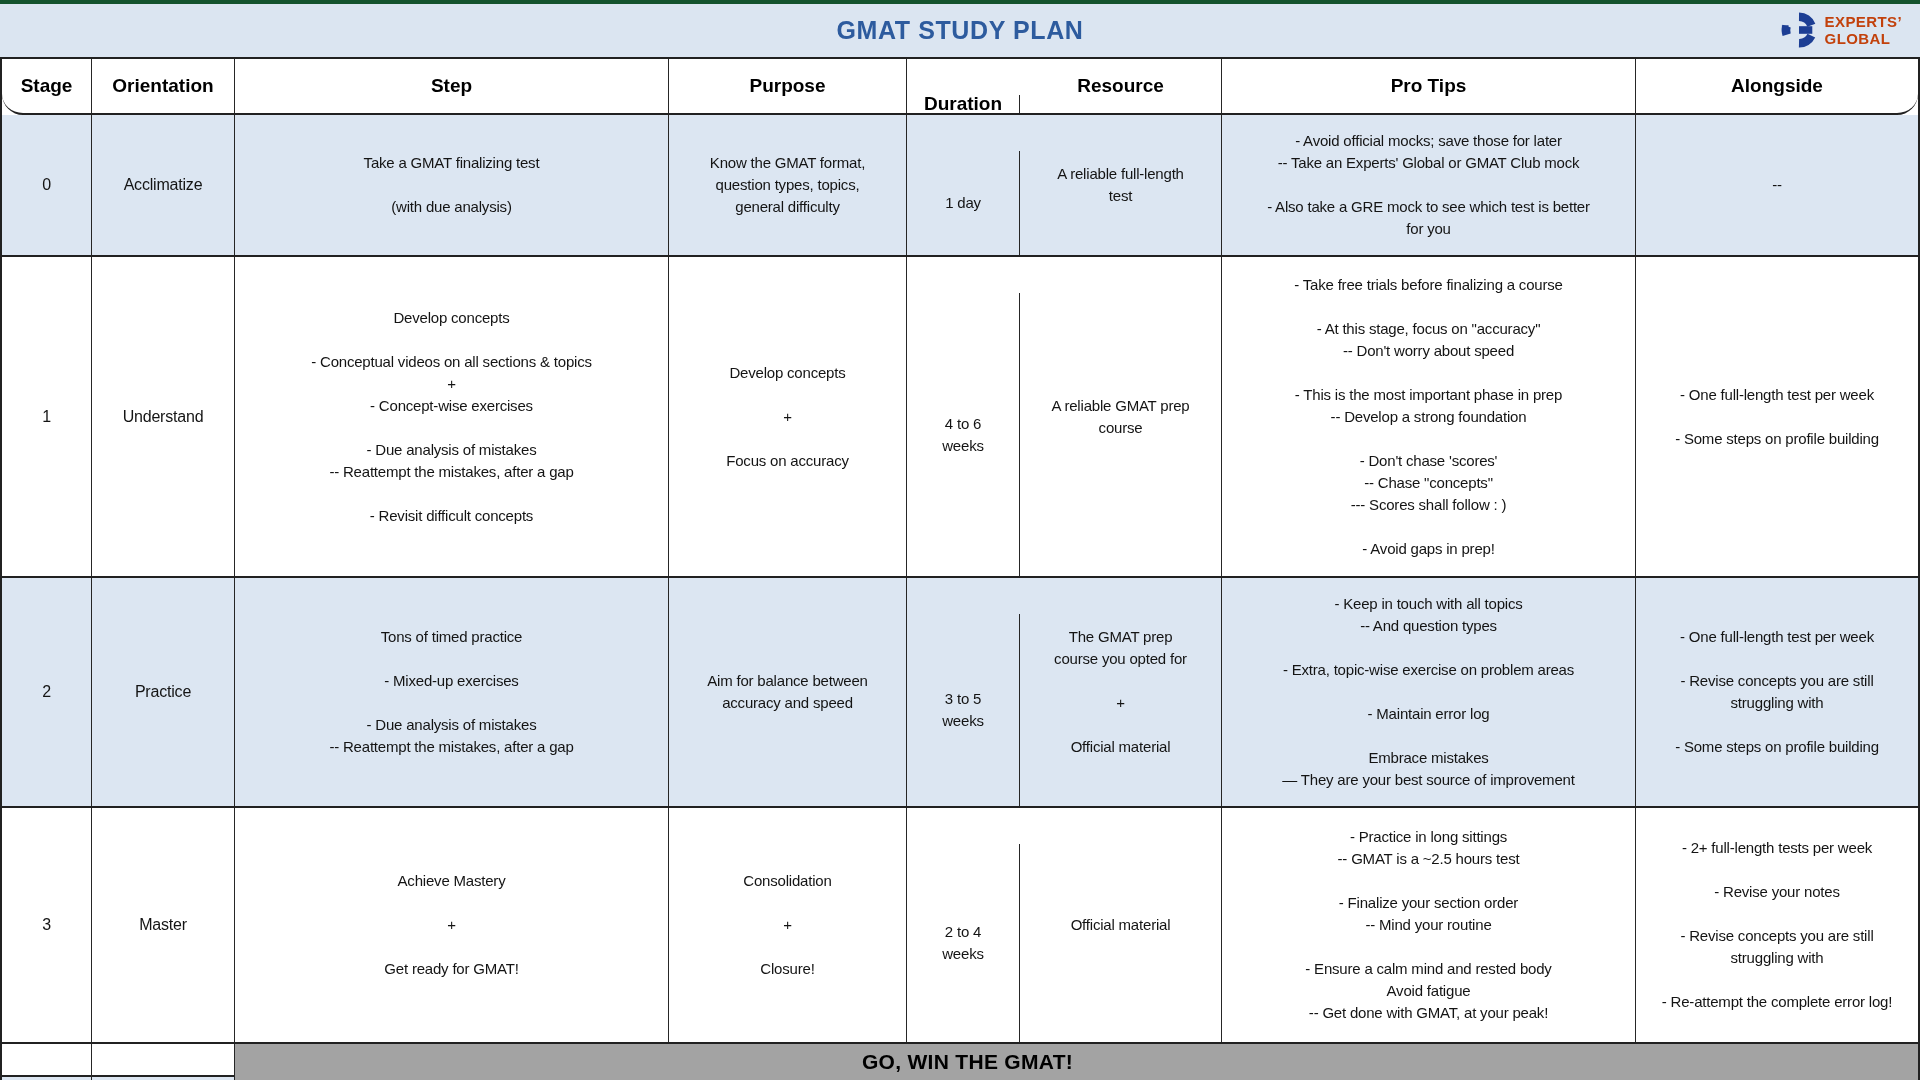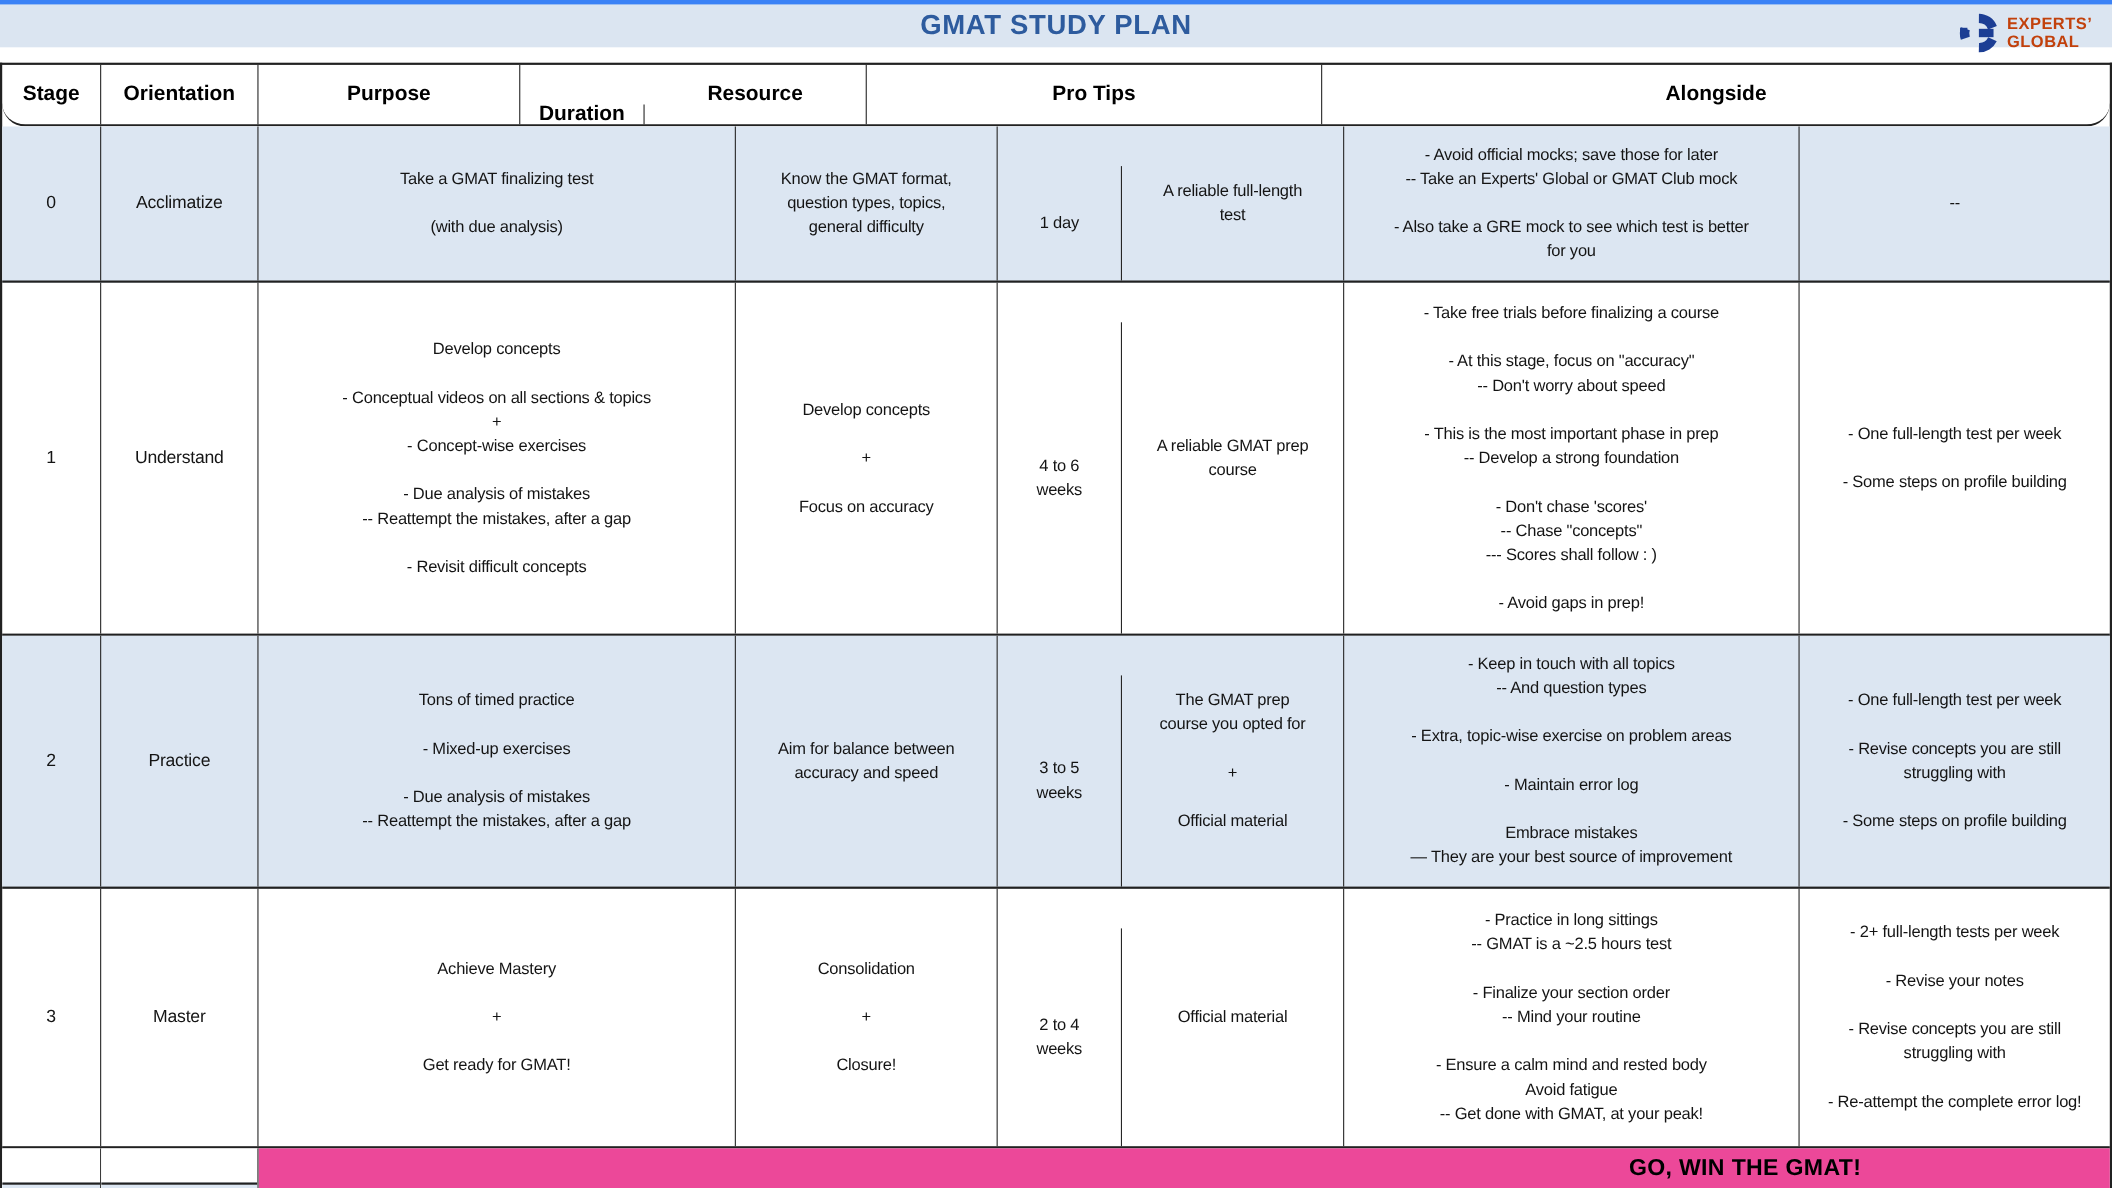--- a/index.html
+++ b/index.html
@@ -2,21 +2,21 @@
 <html><head>
 <meta charset="utf-8">
 <style>
   html,body{margin:0;padding:0;}
   body{
     width:1920px;height:1080px;overflow:hidden;background:#ffffff;
     font-family:"Liberation Sans",sans-serif;position:relative;
   }
   
   .titlebar{
-    height:43px;background:#dbe5f1;border-top:4px solid #3b82f6;
+    height:57px;background:#dbe5f1;border-top:4px solid #14532d;
     box-sizing:border-box;display:flex;align-items:center;justify-content:center;
     position:relative;
   }
   .page-title{
     font-size:25px;font-weight:bold;color:#2d5b9e;letter-spacing:.6px;
   }
   .logo{
     position:absolute;right:18px;top:7px;display:flex;align-items:center;gap:7px;
   }
   .logo-text{display:flex;flex-direction:column;justify-content:center;}
@@ -50,21 +50,21 @@
   .line{font-size:15px;line-height:22px;min-height:22px;color:#141414;letter-spacing:-.2px;}
   .blank{min-height:22px;}
   .body-row .c0 .line,.body-row .c1 .line{font-size:16px;}
   
   .footer-row{flex:1 1 auto;border-bottom:none;}
   .footer-stub{background:#ffffff;position:relative;padding:0;}
   .stub-sliver{
     position:absolute;left:0;right:0;top:31px;bottom:-2px;
     background:#dce6f2;border-top:2px solid #212121;
   }
-  .footer-merged{flex:1;border-right:none;flex-direction:row;align-items:center;justify-content:flex-end;background:#ec4899;}
+  .footer-merged{flex:1;border-right:none;flex-direction:row;align-items:center;justify-content:center;background:#a3a3a3;}
   .footer-text{
     font-size:21px;font-weight:bold;color:#000;letter-spacing:.3px;margin-right:218px;white-space:nowrap;
   }
 </style>
 </head>
 <body>
 
 <div>
 
   <div class="titlebar">
@@ -86,20 +86,21 @@
         <span class="logo-line">GLOBAL</span>
       </span>
     </div>
   </div>
 
   <div class="plan-table">
 
     <div class="trow header-row">
       <div class="cell c0">Stage</div>
       <div class="cell c1">Orientation</div>
+      <div class="cell c2">Step</div>
       <div class="cell c3">Purpose</div>
       <div class="cell c4">Duration</div>
       <div class="cell c5">Resource</div>
       <div class="cell c6">Pro Tips</div>
       <div class="cell c7">Alongside</div>
     </div>
 
     <div style="display:contents;"><div class="trow body-row shaded" style="height: 142px;">
           <div class="cell c0">
             <div class="line">0</div>

